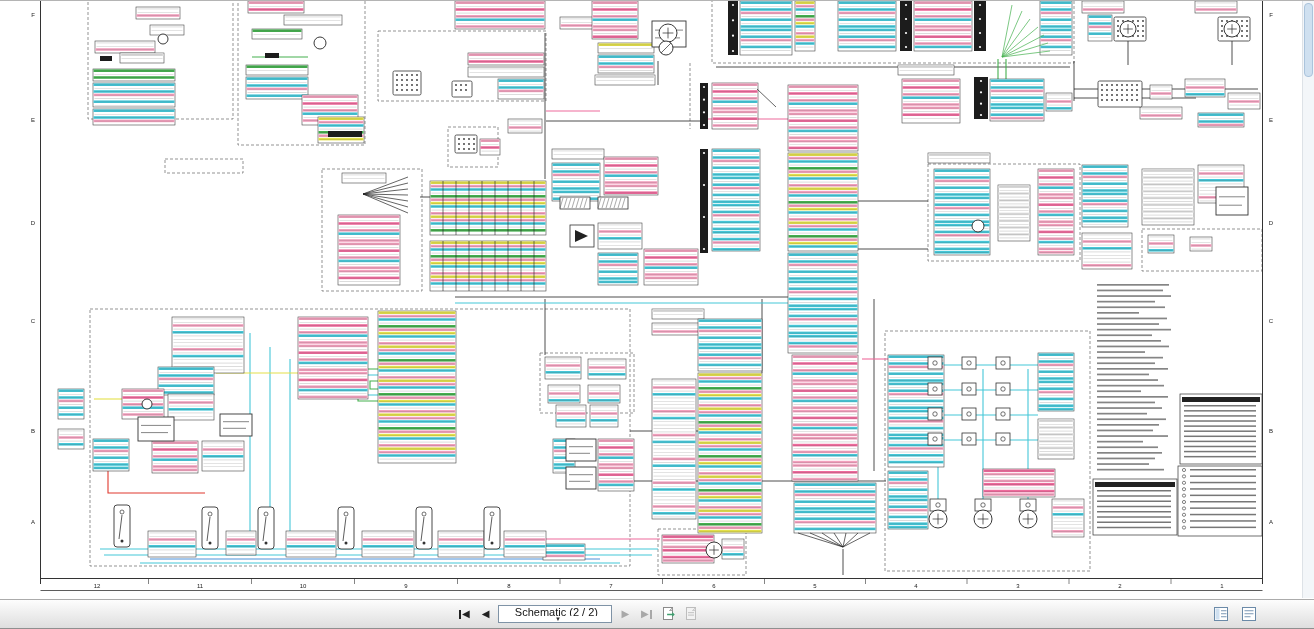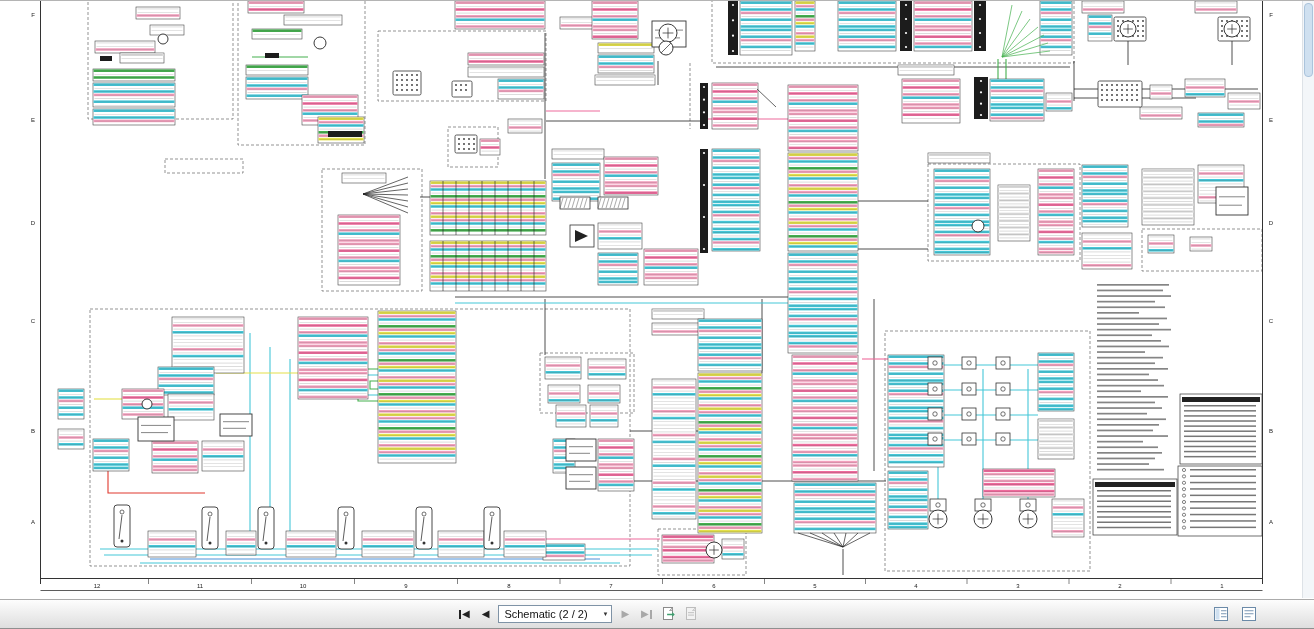--- a/index.html
+++ b/index.html
@@ -13,21 +13,21 @@
   
   .toolbar{position:absolute;left:0;right:0;bottom:0;height:30px;
            background:linear-gradient(#fdfdfd,#dedede);border-top:1px solid #ababab;border-bottom:1px solid #8f8f8f;box-sizing:border-box;}
   .tb-center{position:absolute;left:456px;top:0;height:100%;display:flex;align-items:center;gap:6px;}
   .tb-right{position:absolute;right:56px;top:0;height:100%;display:flex;align-items:center;gap:10px;}
   .tb-btn{display:flex;align-items:center;gap:1px;background:none;border:none;padding:2px 3px;
           font-size:10px;line-height:1;color:#222;cursor:pointer;font-family:inherit;}
   .tb-btn.dis{color:#a8a8a8;}
   .bar{width:2px;height:9px;background:currentColor;display:inline-block;}
   .page-select{width:114px;height:18px;background:#fff;border:1px solid #7f93a6;display:flex;align-items:center;
-               justify-content:space-between;font-size:11px;color:#111;padding:0 3px 0 5px;box-sizing:border-box;cursor:default;}
+               justify-content:space-between;font-size:11px;color:#111;padding:0 3px 0 5px;box-sizing:border-box;cursor:default;flex-direction:column;}
   .ps-text{white-space:nowrap;overflow:hidden;}
   .ps-arrow{font-size:6px;color:#333;padding-left:3px;}
   .icon-btn{background:none;border:none;padding:1px;cursor:pointer;display:flex;align-items:center;}
 </style>
 </head>
 <body>
 
 <div class="topline"></div>
 
 <svg class="canvas" width="1314" height="597" viewBox="0 0 1314 597">

